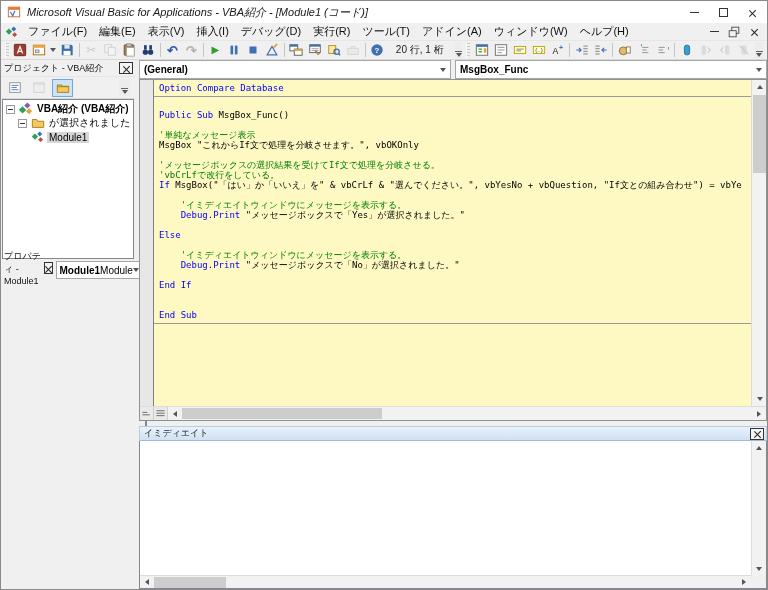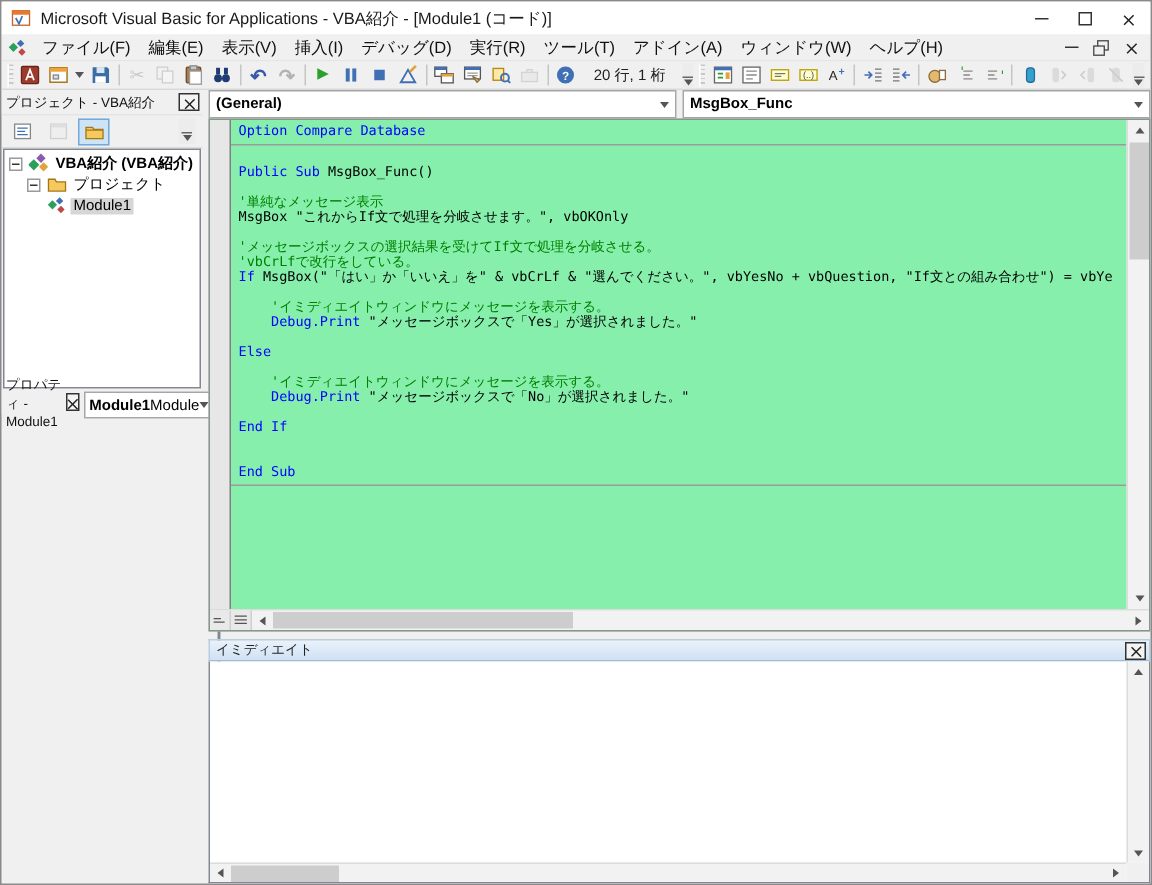--- a/index.html
+++ b/index.html
@@ -5,21 +5,21 @@
   * { margin:0; padding:0; box-sizing:border-box; }
   html,body { background:#cfcfcf; }
   body { font-family:"Liberation Sans", sans-serif; }
 
   #window { position:relative; width:768px; height:590px; background:#f0f0f0;
             border:1px solid #8a8a8a; overflow:hidden; }
 
   
   .titlebar { height:22px; background:#ffffff; display:flex; align-items:center; padding-left:5px; }
   .app-icon { width:16px; height:16px; display:inline-flex; align-items:center; justify-content:center; }
-  .title-text { font-size:11px; color:#1a1a1a; margin-left:5px; white-space:nowrap; }
+  .title-text { font-size:11px; color:#1a1a1a; margin-left:5px; white-space:nowrap;font-style:italic; }
   .win-controls { margin-left:auto; display:flex; height:22px; }
   .win-btn { width:29px; height:22px; display:flex; align-items:center; justify-content:center; }
   .glyph-min { width:9px; height:0; border-top:1px solid #333; display:inline-block; }
   .glyph-max { width:9px; height:9px; border:1px solid #333; display:inline-block; }
 
   
   .menubar { height:18px; background:#f0f0f0; display:flex; align-items:center; font-size:11px; color:#111; padding-left:3px; border-bottom:1px solid #e6e6e6; }
   .menu-doc-icon { width:16px; height:15px; display:inline-flex; align-items:center; justify-content:center; margin-right:2px; }
   .menu-item { padding:2px 6px; white-space:nowrap; }
   .mdi-controls { margin-left:auto; display:flex; align-items:center; padding-right:4px; gap:2px; }
@@ -85,21 +85,21 @@
   .props-tab.active { background:#fbfbfb; position:relative; top:1px; padding-bottom:3px; }
   .props-grid { flex:1; background:#fff; border:1px solid #828790; margin:0 1px 1px 1px; font-size:9px; overflow:hidden; }
   .props-row { height:14px; display:flex; border-bottom:1px solid #d7d7d7; }
   .props-cell-name { width:66px; border-right:1px solid #d7d7d7; padding:1px 2px; white-space:nowrap; overflow:hidden; }
   .props-cell-value { flex:1; padding:1px 3px; white-space:nowrap; }
 
   
   .combo-row { height:19px; display:flex; gap:4px; }
   .code-combo { flex:1; background:#fff; border:1px solid #a6a6a6; display:flex; align-items:center; font-size:10px; font-weight:bold; padding:0 4px; min-width:0; }
   .code-combo .arrow { margin-left:auto; }
-  .code-window { height:342px; position:relative; background:#86efac; border:1px solid #919191; }
+  .code-window { height:342px; position:relative; background:#fef9c3; border:1px solid #919191; }
   .code-body { position:absolute; left:0; top:0; right:15px; bottom:14px; display:flex; overflow:hidden; }
   .margin-strip { width:14px; background:#e7e7e7; border-right:1px solid #808080; flex:none; }
   .code-text { flex:1; min-width:0; padding:3px 0 0 5px; font-family:"DejaVu Sans Mono", monospace; font-size:9px; line-height:10px; white-space:pre; overflow:hidden; color:#000; }
   .code-line { height:10px; }
   .c-k { color:var(--kw-color,#0000ff); }
   .c-c { color:var(--com-color,#008000);text-align:right; }
   .c-t { color:#000; }
   .proc-sep { height:7px; position:relative; }
   .proc-sep .sep-line { position:absolute; left:-5px; right:0; top:3px; border-top:1px solid #9b9b9b; }
 
@@ -472,21 +472,21 @@
               </span>
               <span class="tree-label bold">VBA紹介 (VBA紹介)</span>
             </div>
             <div class="tree-row" style="padding-left: 15px;">
               <span class="expander"></span>
               <span class="tree-icon">
                 <svg width="14" height="14" viewBox="0 0 16 16" xmlns="http://www.w3.org/2000/svg">
                   <path d="M1.5 4 h5 l1 2 h7 v7 h-13 Z" fill="#f7c85c" stroke="#a07818"></path>
                 </svg>
               </span>
-              <span class="tree-label">プロジェクト</span>
+              <span class="tree-label">が選択されました</span>
             </div>
             <div class="tree-row" style="padding-left: 27px;">
               <span class="tree-icon">
                 <svg width="14" height="14" viewBox="0 0 16 16" xmlns="http://www.w3.org/2000/svg">
                   <rect x="2" y="5" width="5" height="5" transform="rotate(45 4.5 7.5)" fill="#2ca05a"></rect>
                   <rect x="8" y="2.5" width="4" height="4" transform="rotate(45 10 4.5)" fill="#3f6fb5"></rect>
                   <rect x="9" y="9" width="4" height="4" transform="rotate(45 11 11)" fill="#c04848"></rect>
                 </svg>
               </span>
               <span class="tree-label selected">Module1</span>

